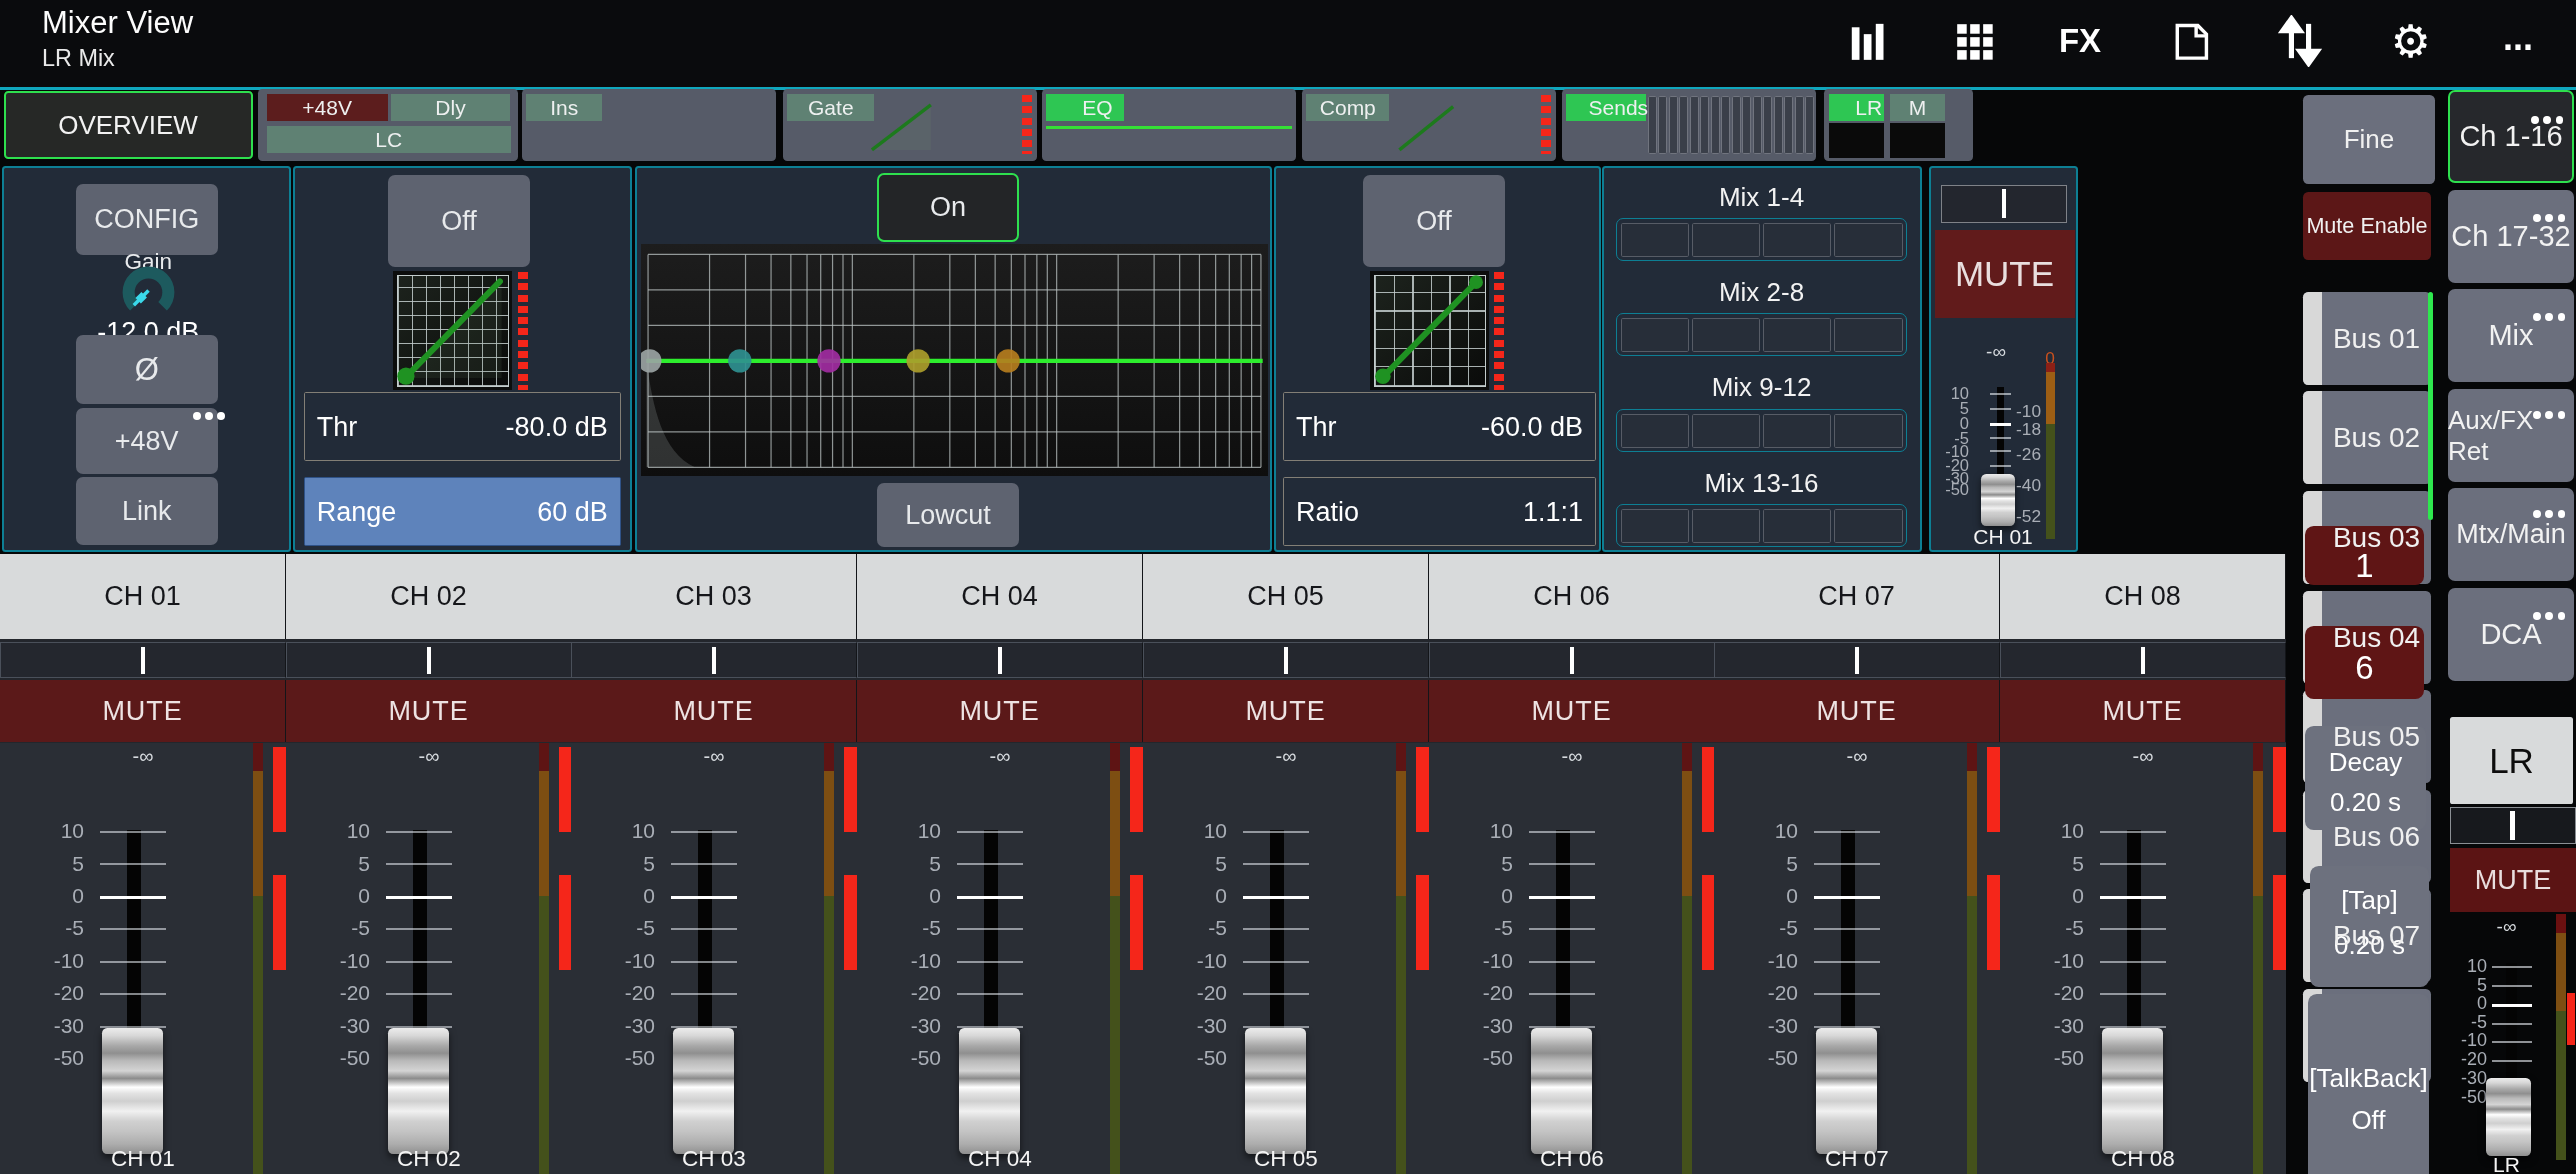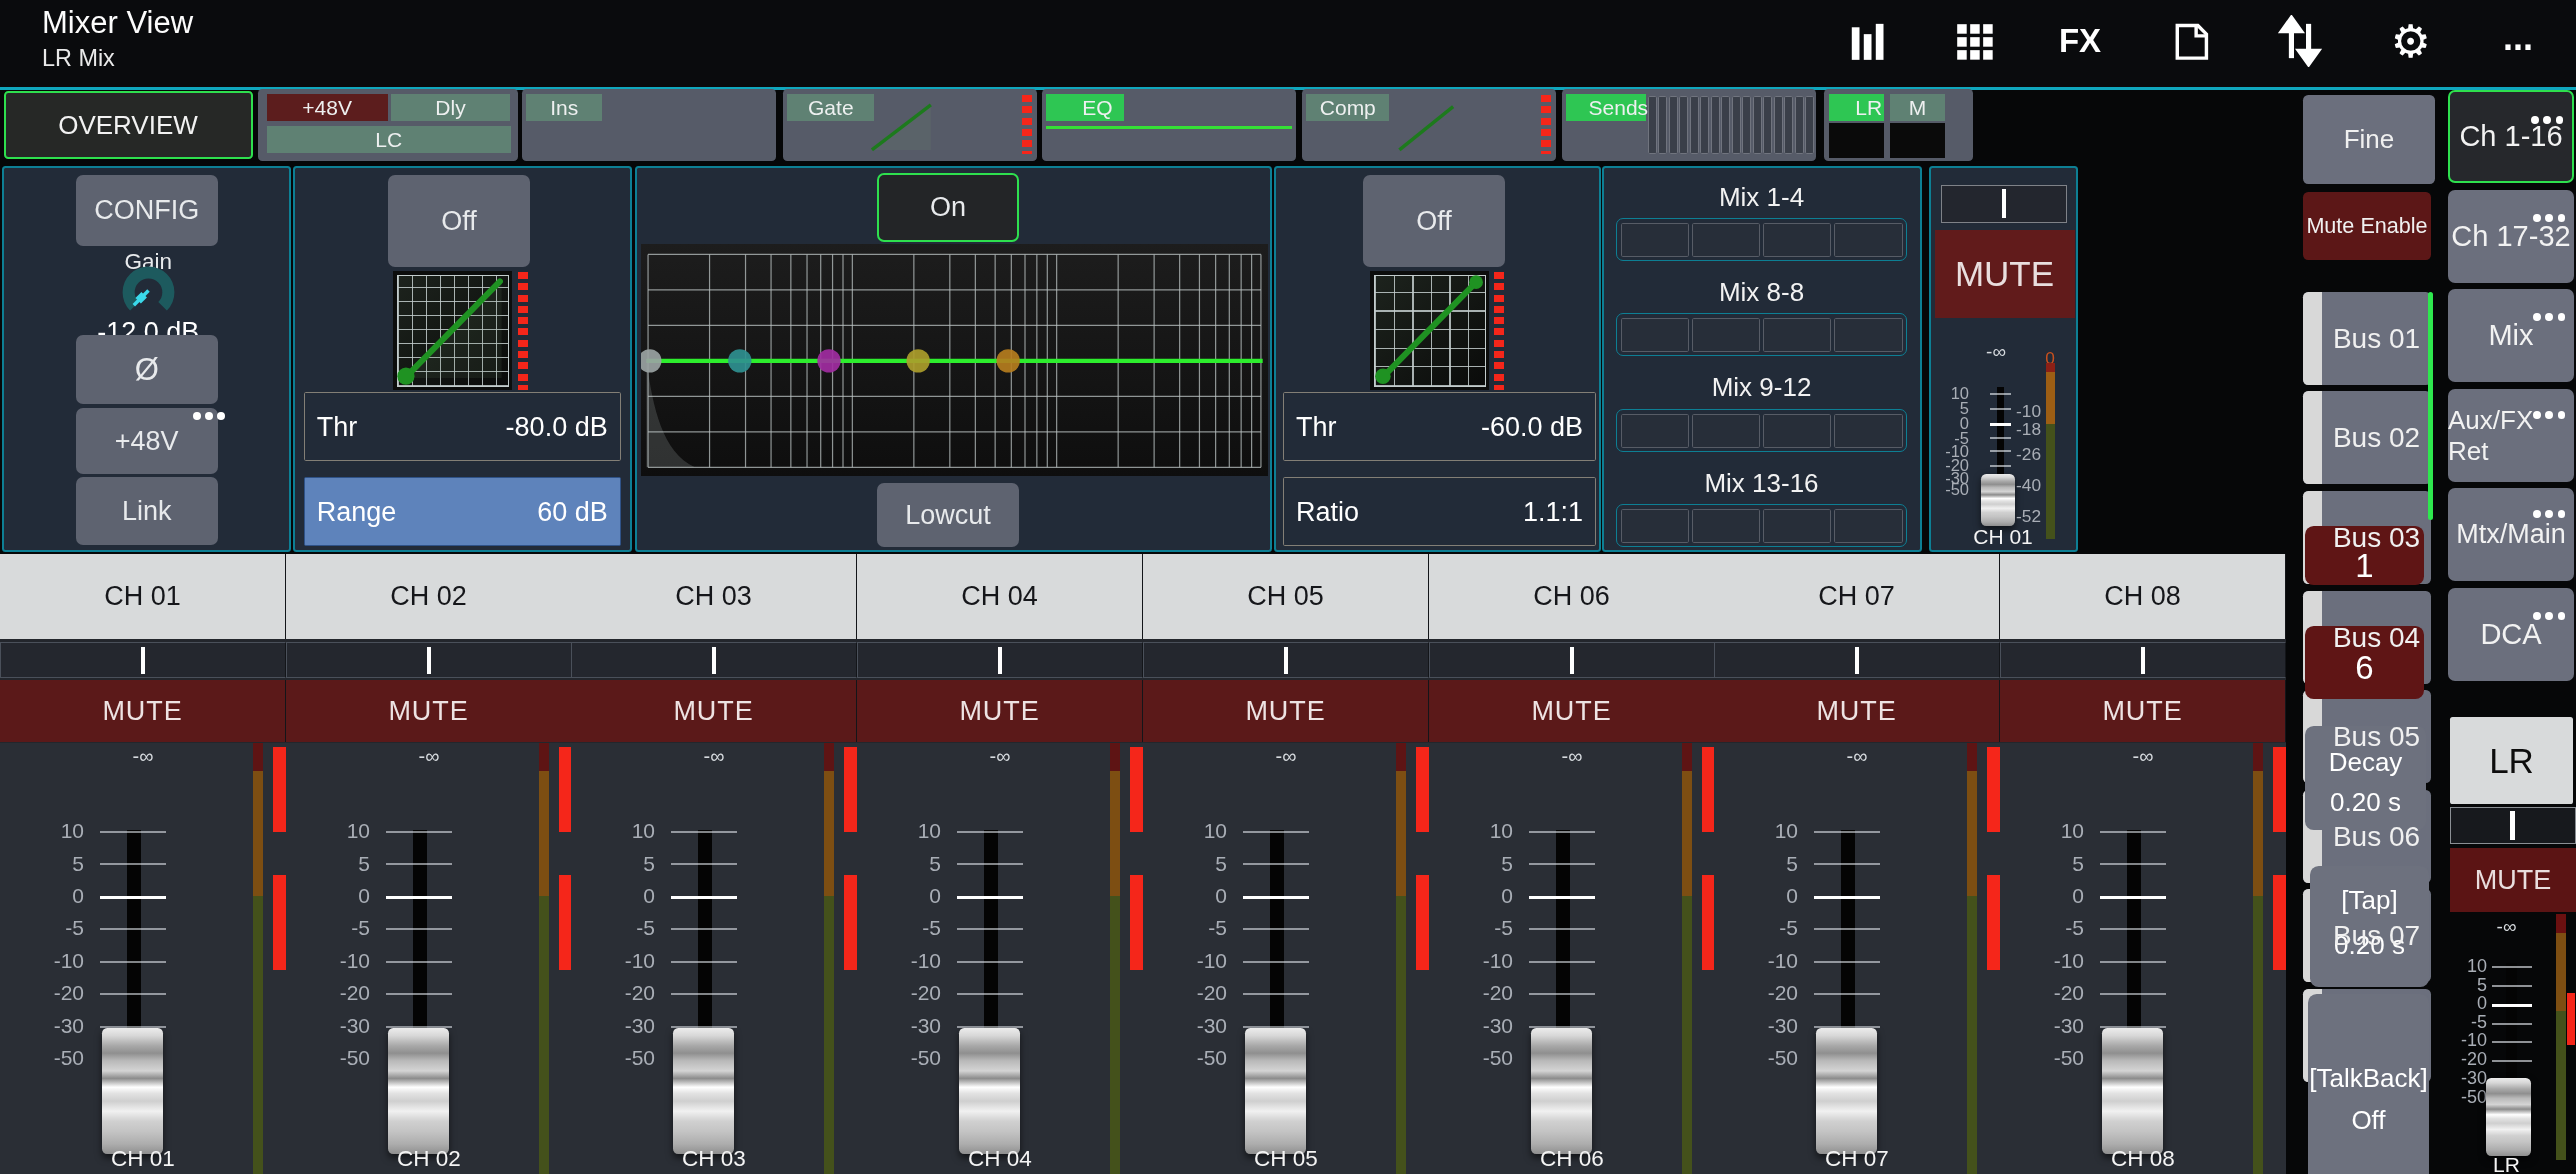--- a/index.html
+++ b/index.html
@@ -196,21 +196,21 @@
   </div>
 
   <div class="ov-panel" style="left:1824px;width:149px">
     <div class="ov-tag tag-green" style="left:5.2px;width:55px">LR</div>
     <div class="ov-tag tag-sage" style="left:66px;width:55px">M</div>
     <div style="position:absolute;left:5.2px;top:34px;width:55px;height:35px;background:#0a0a0a"></div>
     <div style="position:absolute;left:66px;top:34px;width:55px;height:35px;background:#0a0a0a"></div>
   </div>
 
   <div class="panel" style="left:1.7px;top:166px;width:289px;height:386px">
-    <div class="btn" style="left:72px;top:7px;width:142px;height:71px">CONFIG</div>
+    <div class="btn" style="left:72px;top:16px;width:142px;height:71px">CONFIG</div>
     <div style="position:absolute;left:0;top:81px;width:289px;text-align:center;font-size:22.5px;color:#e8eaec">Gain</div>
     <svg style="position:absolute;left:114px;top:94px" width="61" height="57" viewBox="0 0 70 66">
       <path d="M 18.7 51.3 A 23 23 0 1 1 51.3 51.3" fill="none" stroke="#1d5a5e" stroke-width="14"></path>
       <line x1="35" y1="33" x2="18" y2="50" stroke="#3ad9ea" stroke-width="4"></line>
       <line x1="23" y1="45" x2="30" y2="38" stroke="#3ad9ea" stroke-width="9"></line>
     </svg>
     <div style="position:absolute;left:0;top:149px;width:289px;text-align:center;font-size:27px;color:#fff">-12.0 dB</div>
     <div class="btn" style="left:72px;top:167px;width:142px;height:69px;font-size:31px">Ø</div>
     <div class="btn" style="left:72px;top:240px;width:142px;height:66px">
       <span>+48V</span>
@@ -313,21 +313,21 @@
   </div>
 
   <div class="panel" style="left:1602px;top:166px;width:320px;height:386px">
     <div style="position:absolute;left:0;top:14px;width:315px;text-align:center;font-size:26px;color:#f2f2f2">Mix 1-4</div>
     <div style="position:absolute;left:12px;top:50px;width:291px;height:43px;border:1.7px solid #0d7f94;border-radius:7px;padding:3.5px;display:flex;gap:2.6px">
       <i style="flex:1;background:#272e39;border:1.7px solid #575c66;border-radius:1.7px"></i>
         <i style="flex:1;background:#272e39;border:1.7px solid #575c66;border-radius:1.7px"></i>
         <i style="flex:1;background:#272e39;border:1.7px solid #575c66;border-radius:1.7px"></i>
         <i style="flex:1;background:#272e39;border:1.7px solid #575c66;border-radius:1.7px"></i>
     </div>
-    <div style="position:absolute;left:0;top:109px;width:315px;text-align:center;font-size:26px;color:#f2f2f2">Mix 8-8</div>
+    <div style="position:absolute;left:0;top:109px;width:315px;text-align:center;font-size:26px;color:#f2f2f2">Mix 2-8</div>
     <div style="position:absolute;left:12px;top:145px;width:291px;height:43px;border:1.7px solid #0d7f94;border-radius:7px;padding:3.5px;display:flex;gap:2.6px">
       <i style="flex:1;background:#272e39;border:1.7px solid #575c66;border-radius:1.7px"></i>
         <i style="flex:1;background:#272e39;border:1.7px solid #575c66;border-radius:1.7px"></i>
         <i style="flex:1;background:#272e39;border:1.7px solid #575c66;border-radius:1.7px"></i>
         <i style="flex:1;background:#272e39;border:1.7px solid #575c66;border-radius:1.7px"></i>
     </div>
     <div style="position:absolute;left:0;top:204px;width:315px;text-align:center;font-size:26px;color:#f2f2f2">Mix 9-12</div>
     <div style="position:absolute;left:12px;top:241px;width:291px;height:43px;border:1.7px solid #0d7f94;border-radius:7px;padding:3.5px;display:flex;gap:2.6px">
       <i style="flex:1;background:#272e39;border:1.7px solid #575c66;border-radius:1.7px"></i>
         <i style="flex:1;background:#272e39;border:1.7px solid #575c66;border-radius:1.7px"></i>

